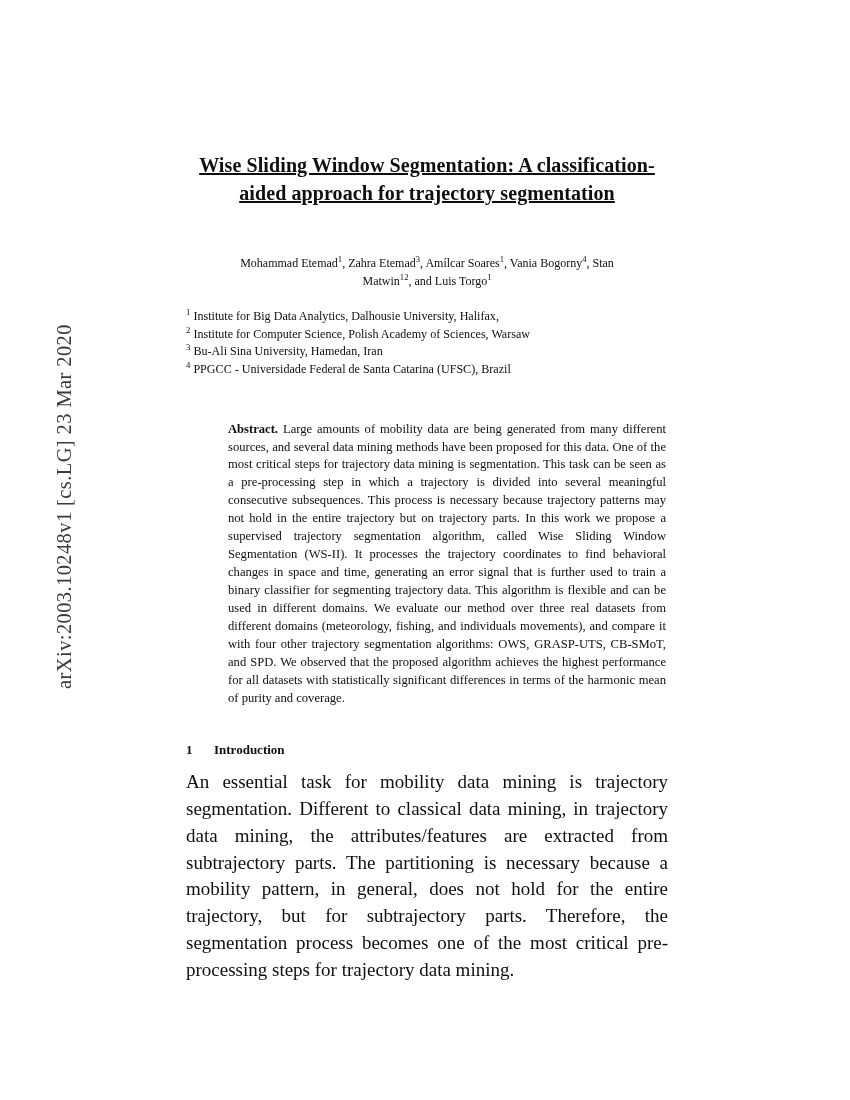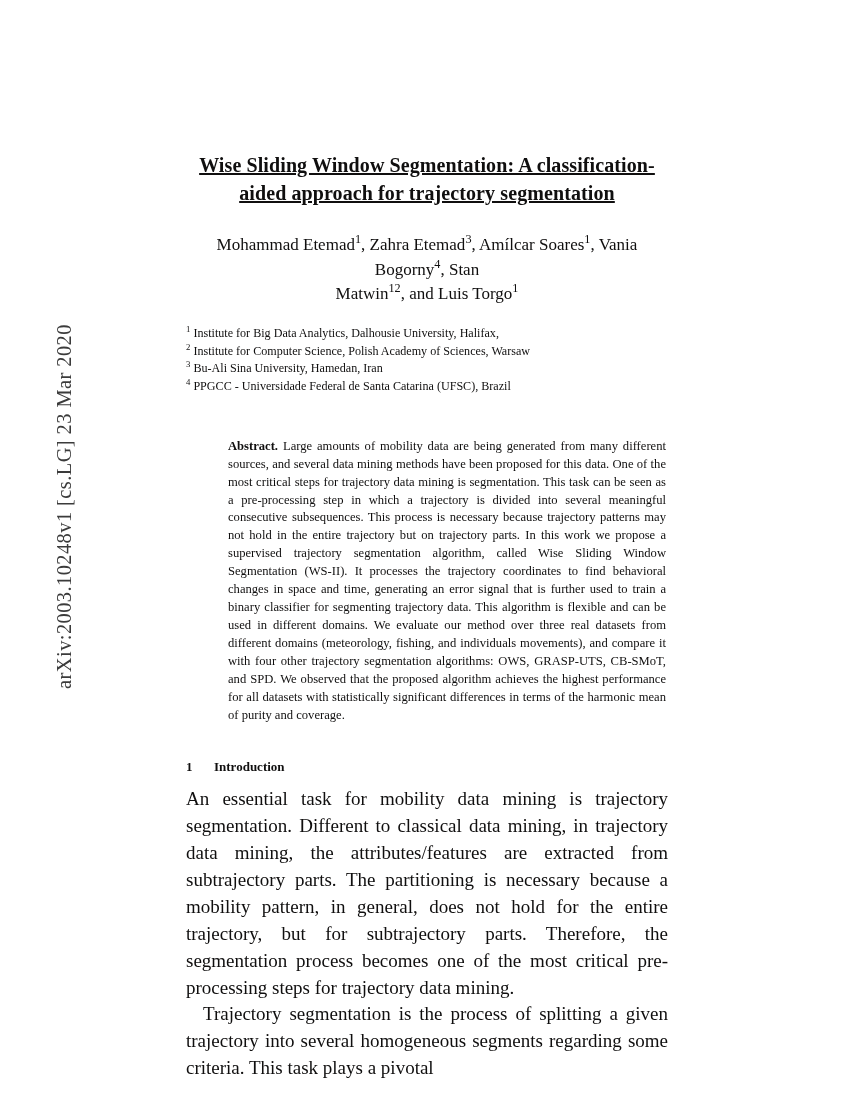--- a/index.html
+++ b/index.html
@@ -44,22 +44,22 @@
   .title {
     margin-top: 152px;
     font-size: 20px;
     font-weight: bold;
     line-height: 1.38;
     text-align: center;
     letter-spacing: 0.1px;
     text-decoration: underline;
   }
   .authors {
-    margin-top: 26px;
-    font-size: 17px;
+    margin-top: 48px;
+    font-size: 12px;
     line-height: 1.45;
     text-align: center;
   }
   .affiliations {
     margin-top: 18px;
     font-size: 12.1px;
     line-height: 1.46;
     text-align: left;
   }
   .affiliations .aff-line {
@@ -139,16 +139,15 @@
     <div class="abstract">
       <span class="abs-head">Abstract.</span><span> Large amounts of mobility data are being generated from many different sources, and several data mining methods have been proposed for this data. One of the most critical steps for trajectory data mining is segmentation. This task can be seen as a pre-processing step in which a trajectory is divided into several meaningful consecutive subsequences. This process is necessary because trajectory patterns may not hold in the entire trajectory but on trajectory parts. In this work we propose a supervised trajectory segmentation algorithm, called Wise Sliding Window Segmentation (WS-II). It processes the trajectory coordinates to find behavioral changes in space and time, generating an error signal that is further used to train a binary classifier for segmenting trajectory data. This algorithm is flexible and can be used in different domains. We evaluate our method over three real datasets from different domains (meteorology, fishing, and individuals movements), and compare it with four other trajectory segmentation algorithms: OWS, GRASP-UTS, CB-SMoT, and SPD. We observed that the proposed algorithm achieves the highest performance for all datasets with statistically significant differences in terms of the harmonic mean of purity and coverage.</span>
     </div>
 
 
     <div class="section-head">
       <span class="sec-num">1</span><span>Introduction</span>
     </div>
 
     <div class="body-par">An essential task for mobility data mining is trajectory segmentation. Different to classical data mining, in trajectory data mining, the attributes/features are extracted from subtrajectory parts. The partitioning is necessary because a mobility pattern, in general, does not hold for the entire trajectory, but for subtrajectory parts. Therefore, the segmentation process becomes one of the most critical pre-processing steps for trajectory data mining.</div>
-    <div class="body-par indent">Trajectory segmentation is the process of splitting a given trajectory into several homogeneous segments regarding some criteria. This task plays a pivotal</div>
 
   </div>
 </div>
 
 </body></html>

